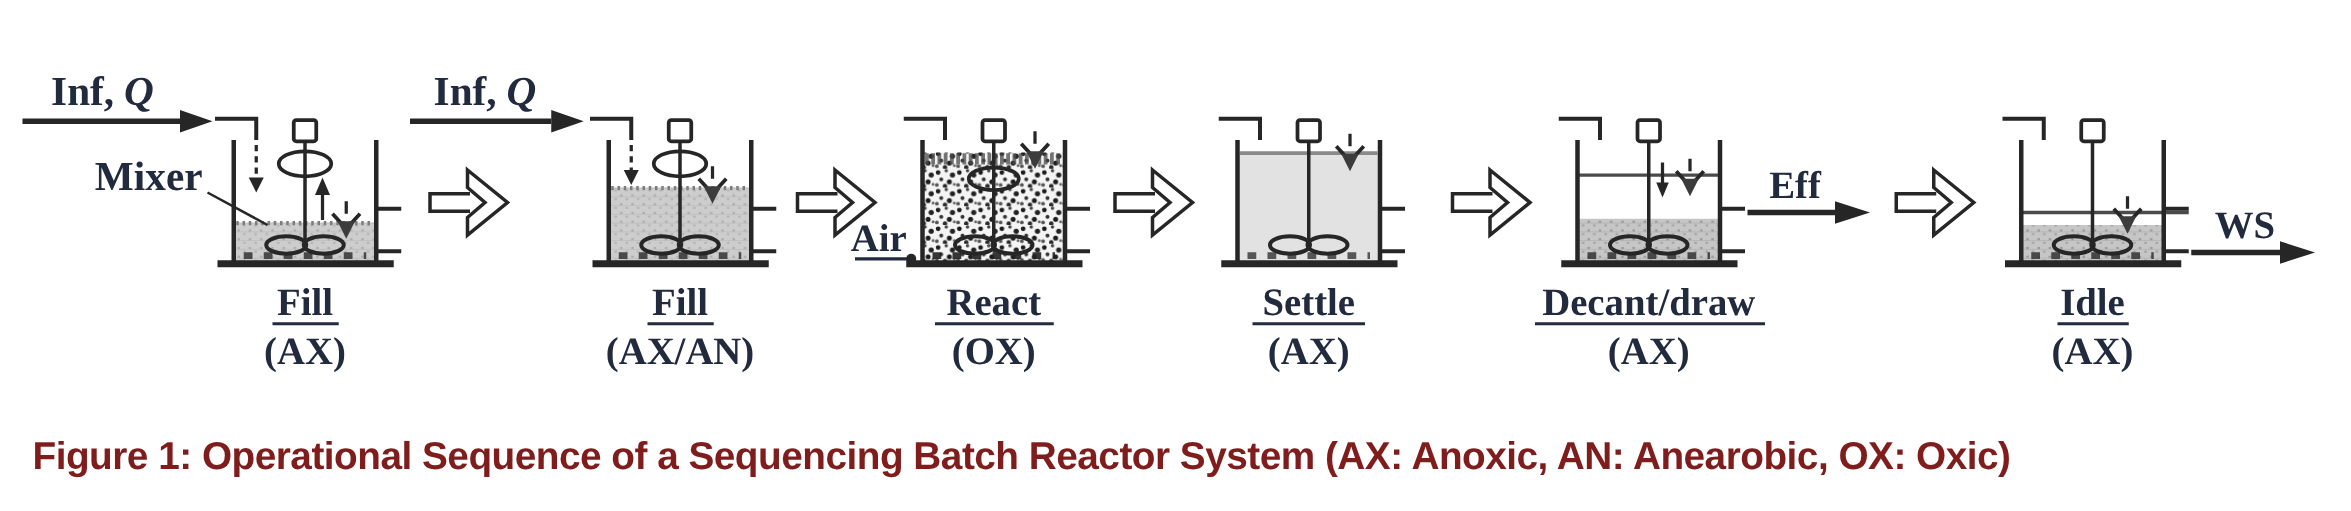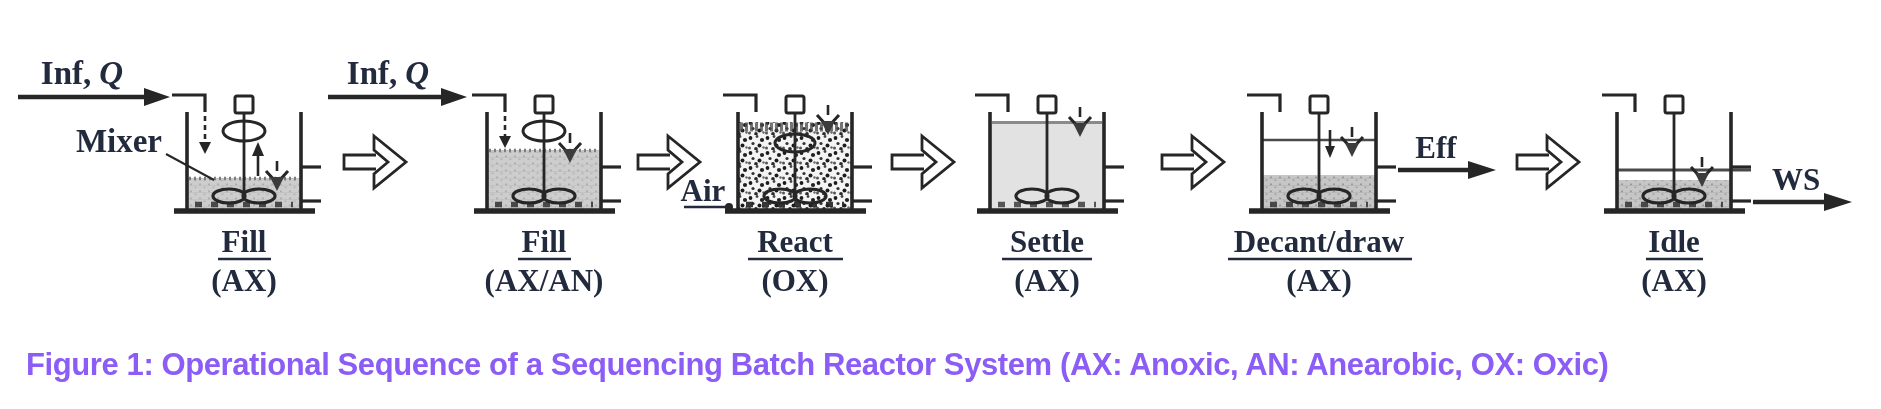--- a/index.html
+++ b/index.html
@@ -8,21 +8,21 @@
   svg{position:absolute;top:0;left:0;}
   .ln{stroke:#262626;fill:none;}
   .dtext{font-family:"Liberation Serif", serif;font-weight:bold;fill:#222a3e;}
   .s31{font-size:31px;}
   .s33{font-size:33px;}
   .ital{font-style:italic;}
   .mid{text-anchor:middle;}
   .end{text-anchor:end;}
   #figure-caption{position:absolute;left:26px;top:347px;white-space:nowrap;
     font-family:"Liberation Sans", sans-serif;font-weight:700;font-size:31px;
-    letter-spacing:-0.4px;color:#8b5cf6;}
+    letter-spacing:-0.4px;color:#7f1d1d;}
 </style>
 </head>
 <body>
 
 <div id="page">
 <svg width="1881" height="330" viewBox="0 0 1881 330">
   <defs>
     <pattern id="speckle" width="17" height="15" patternUnits="userSpaceOnUse">
       <rect width="17" height="15" fill="#f4f4f4"></rect>
       <circle cx="2.5" cy="3" r="1.9" fill="#1c1c1c"></circle>

